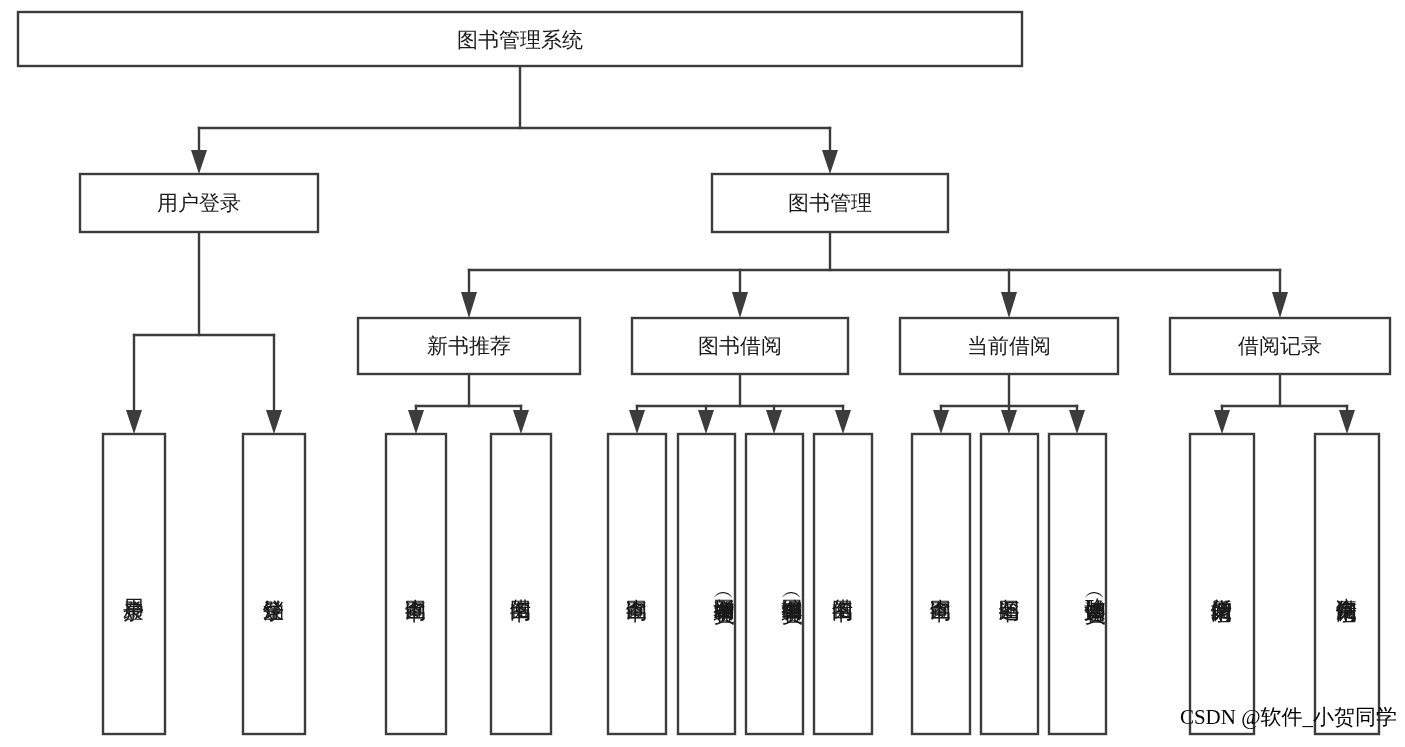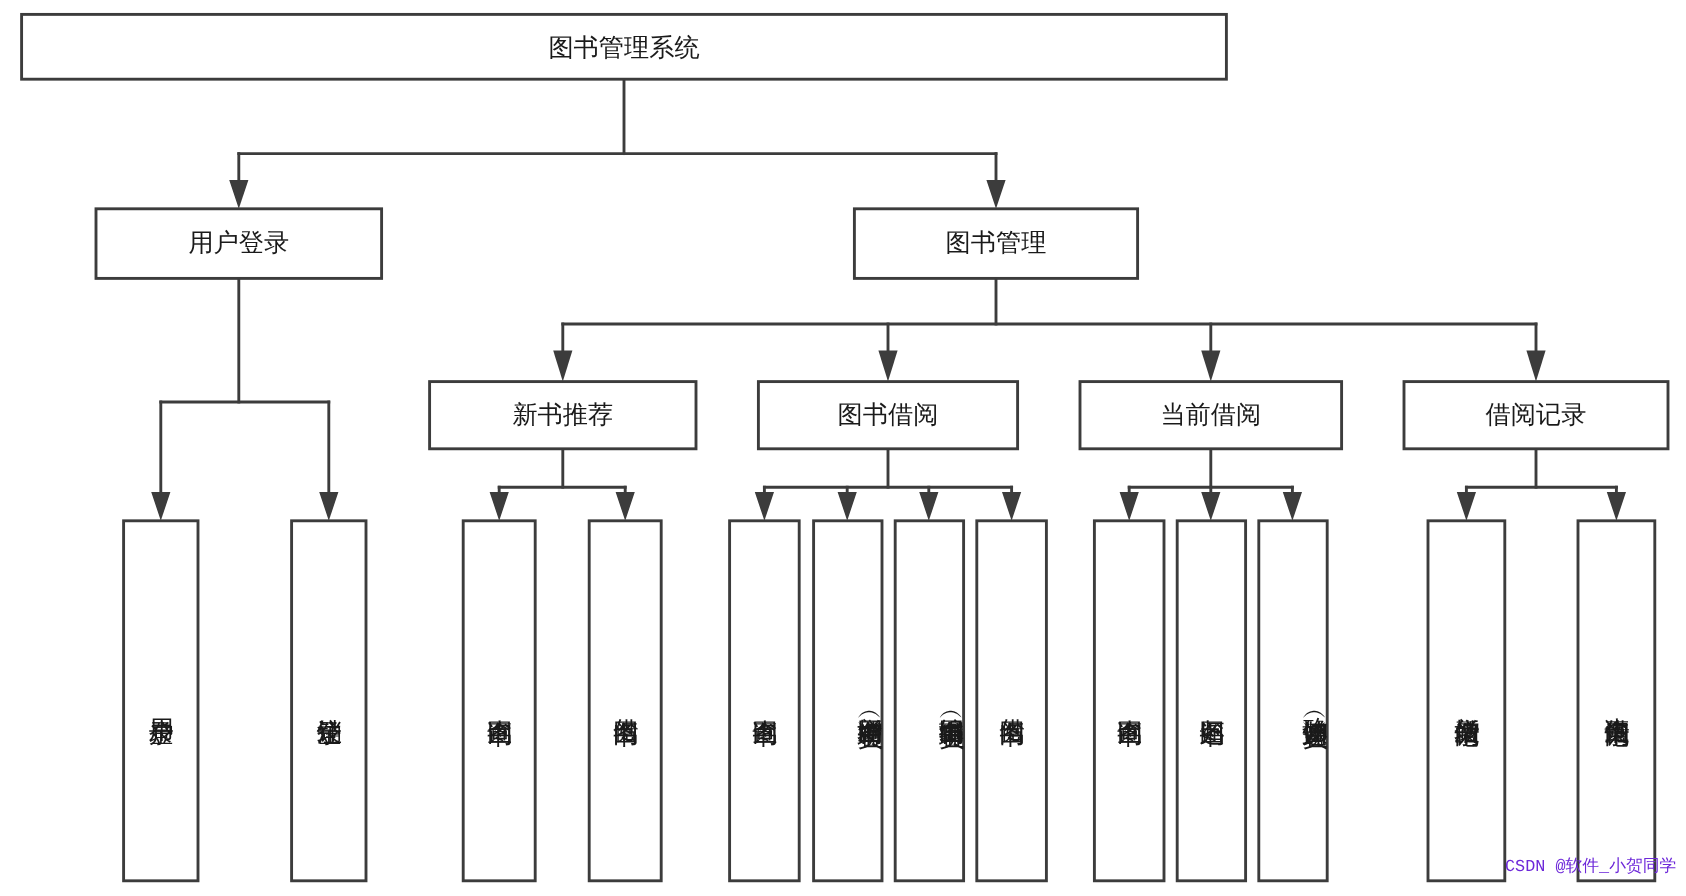--- a/index.html
+++ b/index.html
@@ -65,23 +65,23 @@
     pointer-events: none;
     user-select: none;
   }
   .leaf-label.centered {
     align-items: center;
   }
   #watermark {
     position: absolute;
     right: 8px;
     bottom: 4px;
-    font-family: Liberation Mono, monospace;
-    font-size: 14px;
-    color: #6d28d9;
+    font-family: Liberation Serif, serif;
+    font-size: 21px;
+    color: #000000;
     white-space: nowrap;
     user-select: none;
   }
 </style>
 </head>
 <body>
 
 <div id="diagram-root">
 
   <svg id="tree-svg" viewBox="0 0 1405 747">

